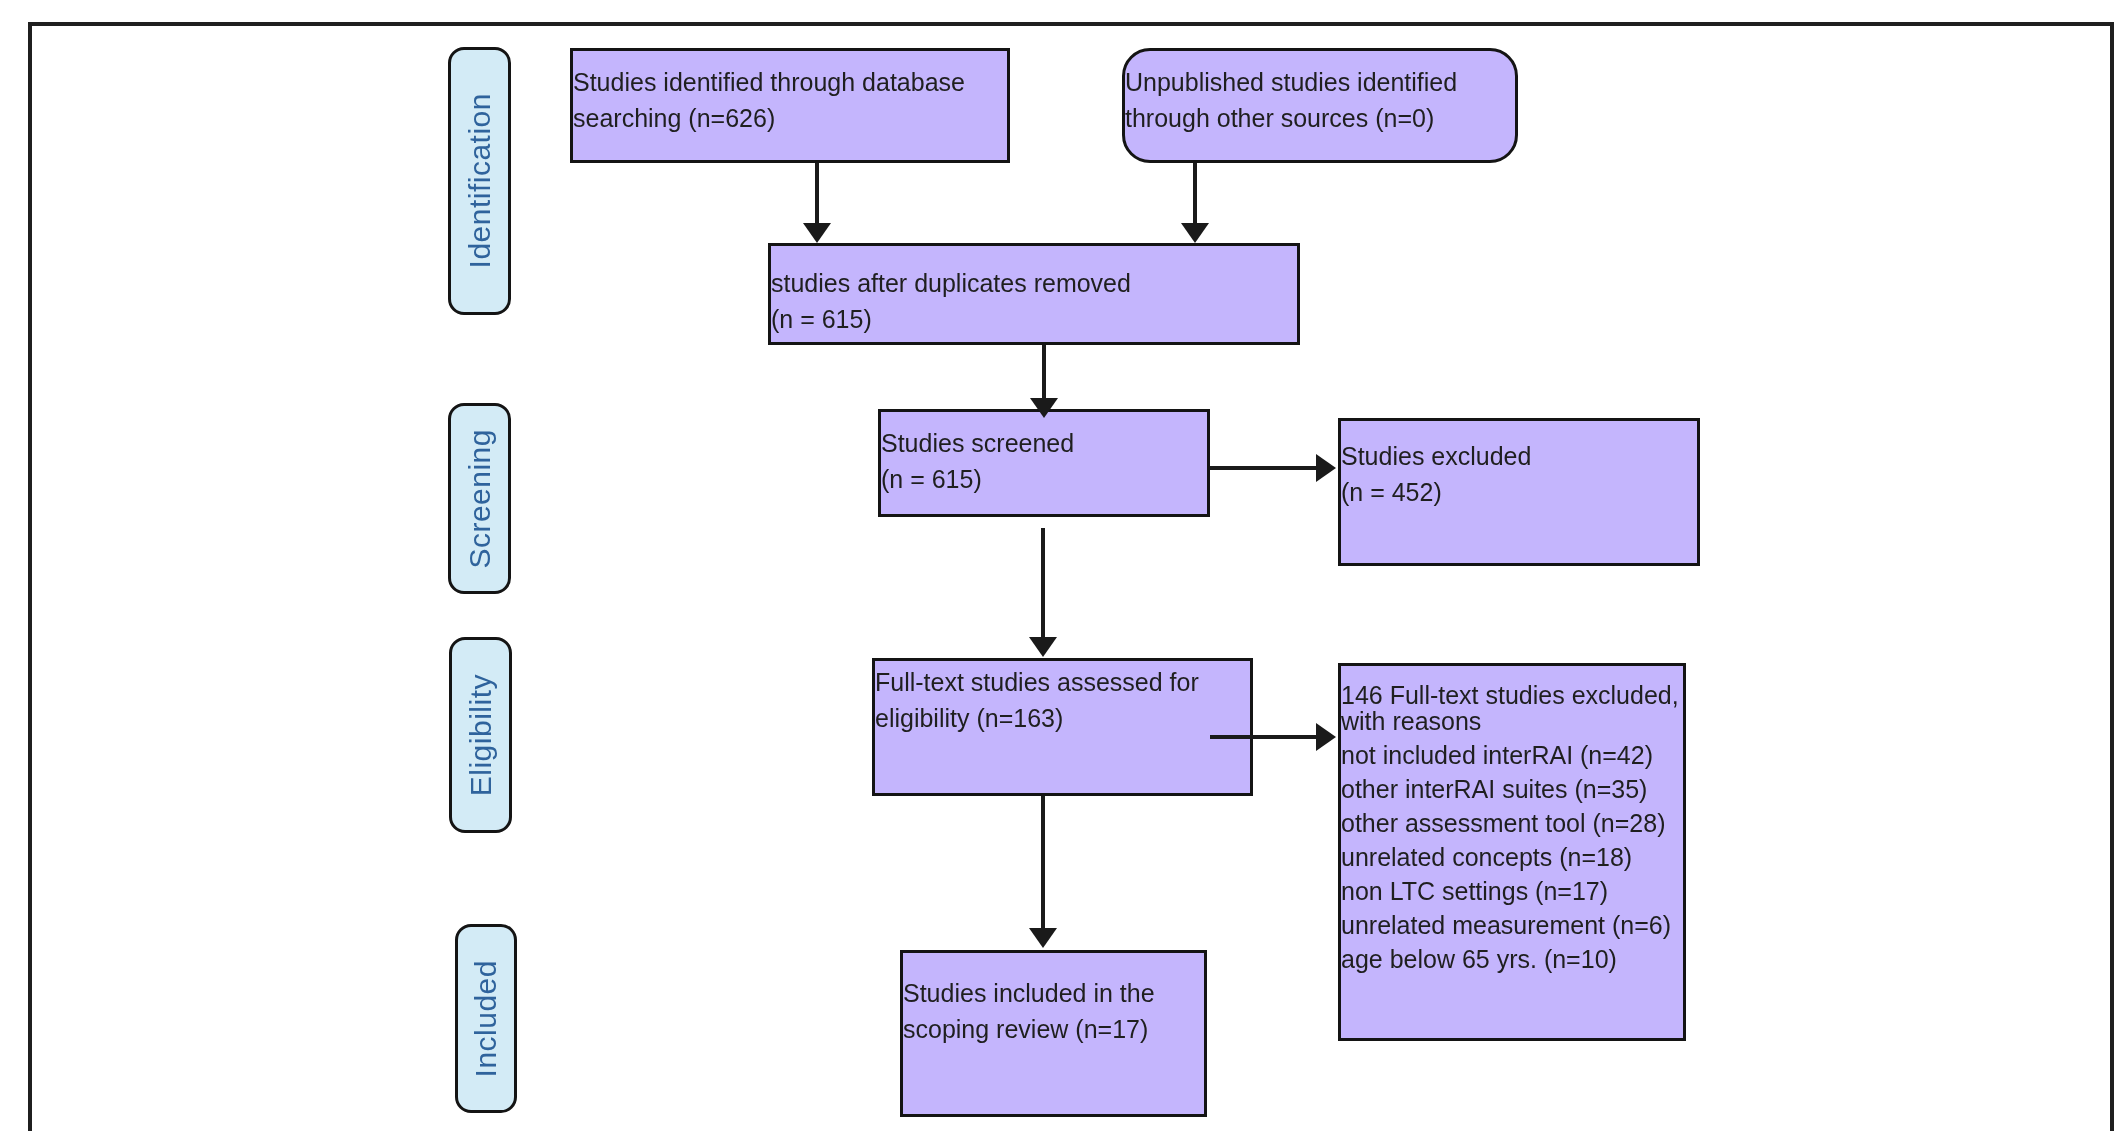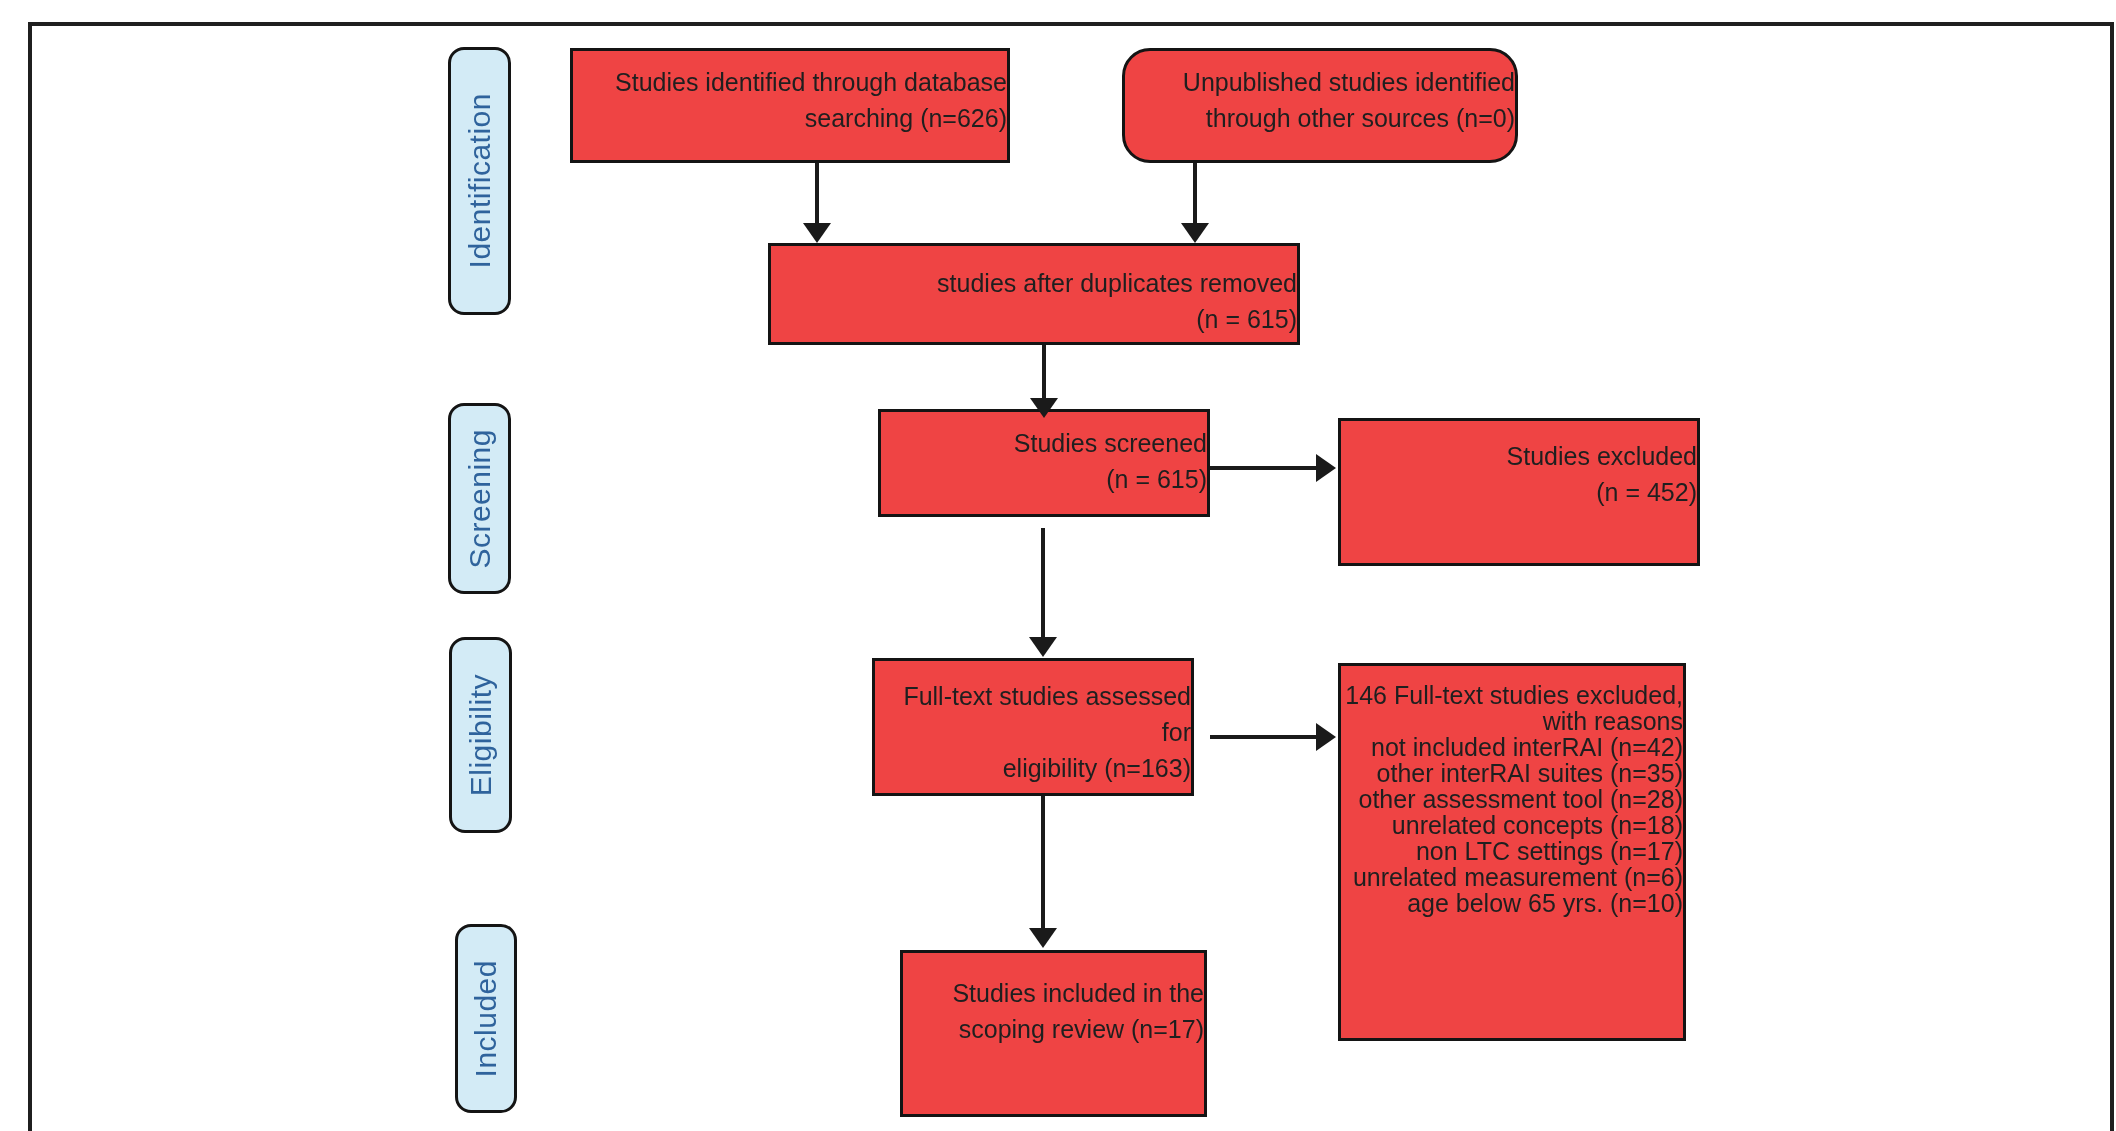--- a/index.html
+++ b/index.html
@@ -38,36 +38,36 @@
     white-space: nowrap;
   }
   .stage-identification { left: 448px; top: 47px;  width: 63px; height: 268px; }
   .stage-screening      { left: 448px; top: 403px; width: 63px; height: 191px; }
   .stage-eligibility    { left: 449px; top: 637px; width: 63px; height: 196px; }
   .stage-included       { left: 455px; top: 924px; width: 62px; height: 189px; }
 
   .fbox {
     position: absolute;
     box-sizing: border-box;
-    background: #ef4444;
+    background: #c4b5fd;
     border: 3px solid var(--box-border, #141414);
-    text-align: right;
+    text-align: left;
     font-size: 25px;
     line-height: 36px;
   }
   .box-a { left: 570px;  top: 48px;  width: 440px; height: 115px; padding-top: 13px; }
   .box-b { left: 1122px; top: 48px;  width: 396px; height: 115px; padding-top: 13px; border-radius: 28px; }
   .box-c { left: 768px;  top: 243px; width: 532px; height: 102px; padding-top: 19px; }
   .box-d { left: 878px;  top: 409px; width: 332px; height: 108px; padding-top: 13px; }
   .box-e { left: 1338px; top: 418px; width: 362px; height: 148px; padding-top: 17px; }
-  .box-f { left: 872px;  top: 658px; width: 322px; height: 138px; padding-top: 17px; }
+  .box-f { left: 872px;  top: 658px; width: 381px; height: 138px; padding-top: 3px; }
   .box-g { left: 1338px; top: 663px; width: 348px; height: 378px; padding-top: 16px;
            line-height: 26px; }
   .box-h { left: 900px;  top: 950px; width: 307px; height: 167px; padding-top: 22px; }
-  .box-g .reason { }
+  .box-g .reason { margin-top: 8px; }
 
   .vline { position: absolute; width: 4px;  background: var(--line-color, #1a1a1a); }
   .hline { position: absolute; height: 4px; background: var(--line-color, #1a1a1a); }
   .head-down {
     position: absolute; width: 0; height: 0;
     border-left: 14px solid transparent;
     border-right: 14px solid transparent;
     border-top: 20px solid var(--line-color, #1a1a1a);
   }
   .head-right {

